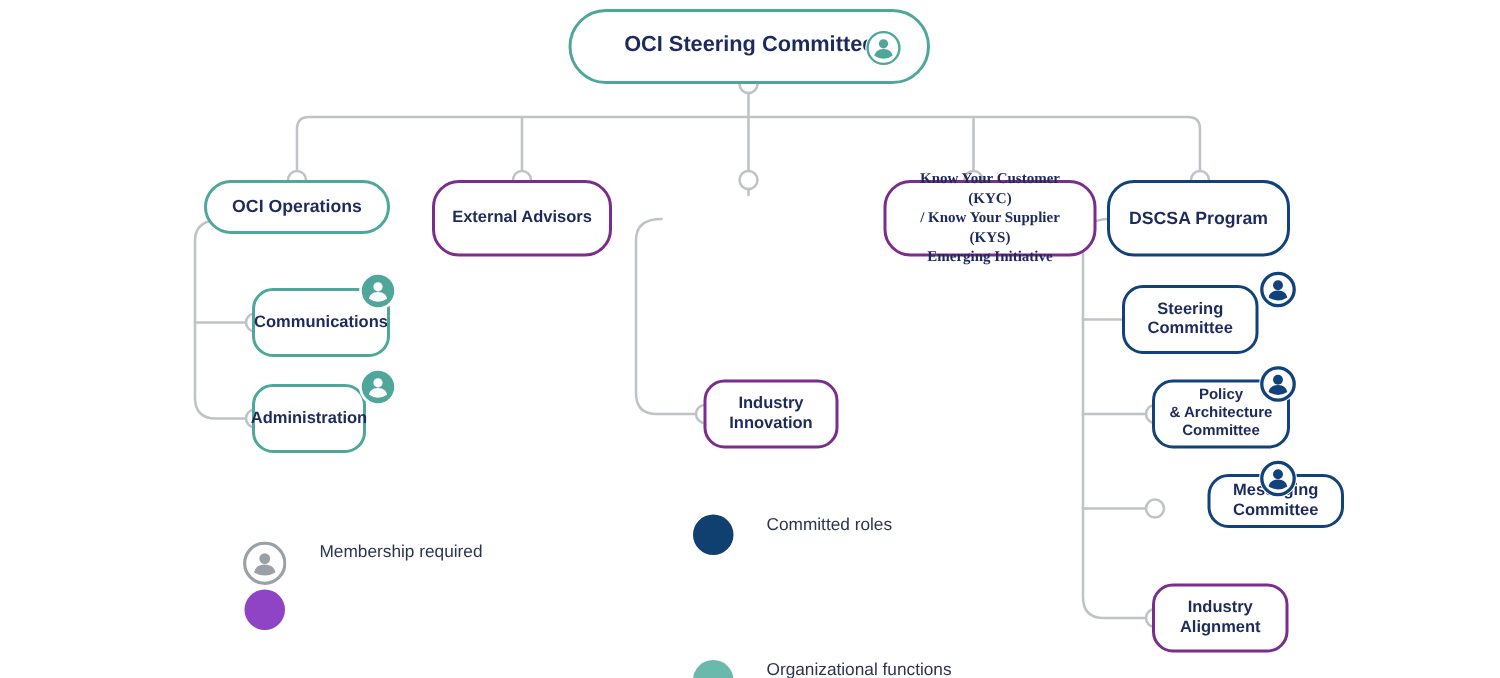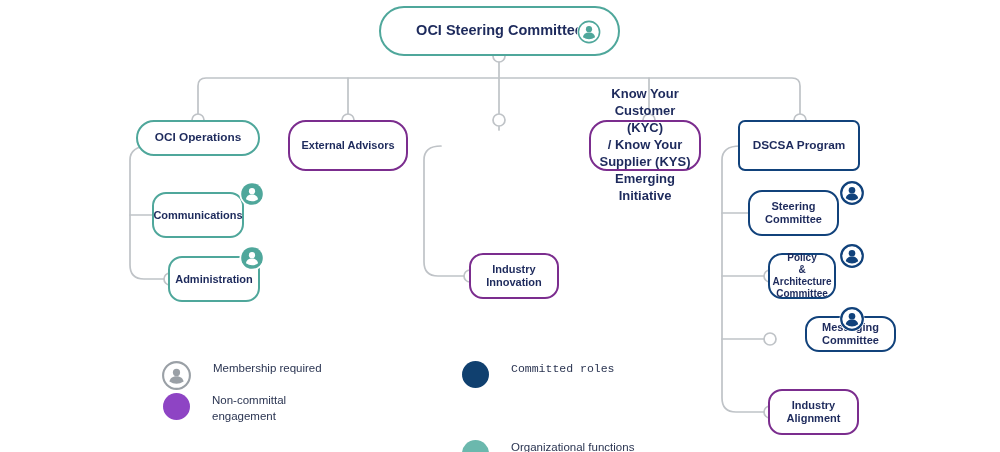--- a/index.html
+++ b/index.html
@@ -136,41 +136,41 @@
 
   <div class="node" style="left:136px; top:120px; width:124px; height:36px; border-width:2px; border-color:#4FA79B; border-radius:18px; font-size:11.8px;">
     <span class="node-label">OCI Operations</span>
   </div>
 
   <div class="node" style="left:288px; top:120px; width:120px; height:51px; border-width:2px; border-color:#7B2D8E; border-radius:18px; font-size:11px;">
     <span class="node-label">External Advisors</span>
   </div>
 
 
-  <div class="node" style="left:589px; top:120px; width:112px; height:51px; border-width:2px; border-color:#7B2D8E; border-radius:18px; font-size:13px; line-height:1.3;">
+  <div class="node" style="left:589px; top:120px; width:142px; height:51px; border-width:2px; border-color:#7B2D8E; border-radius:18px; font-size:10px; line-height:1.3;font-family:Liberation Serif, serif;">
     <span class="node-label">Know Your Customer (KYC)
 / Know Your Supplier (KYS)
 Emerging Initiative</span>
   </div>
 
-  <div class="node" style="left:738px; top:120px; width:122px; height:51px; border-width:2px; border-color:#11427B; border-radius:7px; font-size:11.8px;">
+  <div class="node" style="left:738px; top:120px; width:122px; height:51px; border-width:2px; border-color:#11427B; border-radius:18px; font-size:11.8px;">
     <span class="node-label">DSCSA Program</span>
   </div>
 
-  <div class="node" style="left:152px; top:192px; width:92px; height:46px; border-width:2px; border-color:#4FA79B; border-radius:14px; font-size:11px;">
+  <div class="node" style="left:168px; top:192px; width:92px; height:46px; border-width:2px; border-color:#4FA79B; border-radius:14px; font-size:11px;">
     <span class="node-label">Communications</span>
   </div>
   <svg class="badge" style="left:239px; top:181px;" viewBox="0 0 26 26" xmlns="http://www.w3.org/2000/svg">
     <circle cx="13" cy="13" r="12.6" fill="#FFFFFF"></circle>
     <circle cx="13" cy="13" r="10.8" fill="#4FA79B"></circle>
     <circle cx="13" cy="10.2" r="3.1" fill="#FFFFFF"></circle>
     <path d="M13 13.6 c-3.7 0-5.6 2.1-6.1 4.6 a10.8 10.8 0 0 0 12.2 0 c-0.5-2.5-2.4-4.6-6.1-4.6 z" fill="#FFFFFF"></path>
   </svg>
 
-  <div class="node" style="left:168px; top:256px; width:92px; height:46px; border-width:2px; border-color:#4FA79B; border-radius:14px; font-size:11px;">
+  <div class="node" style="left:168px; top:256px; width:76px; height:46px; border-width:2px; border-color:#4FA79B; border-radius:14px; font-size:11px;">
     <span class="node-label">Administration</span>
   </div>
   <svg class="badge" style="left:239px; top:245px;" viewBox="0 0 26 26" xmlns="http://www.w3.org/2000/svg">
     <circle cx="13" cy="13" r="12.6" fill="#FFFFFF"></circle>
     <circle cx="13" cy="13" r="10.8" fill="#4FA79B"></circle>
     <circle cx="13" cy="10.2" r="3.1" fill="#FFFFFF"></circle>
     <path d="M13 13.6 c-3.7 0-5.6 2.1-6.1 4.6 a10.8 10.8 0 0 0 12.2 0 c-0.5-2.5-2.4-4.6-6.1-4.6 z" fill="#FFFFFF"></path>
   </svg>
 
   <div class="node" style="left:469px; top:253px; width:90px; height:46px; border-width:2px; border-color:#7B2D8E; border-radius:14px; font-size:11px;">
@@ -182,21 +182,21 @@
     <span class="node-label">Steering
 Committee</span>
   </div>
   <svg class="badge" style="left:839px; top:180px;" viewBox="0 0 26 26" xmlns="http://www.w3.org/2000/svg">
     <circle cx="13" cy="13" r="12.6" fill="#FFFFFF"></circle>
     <circle cx="13" cy="13" r="10.8" fill="none" stroke="#11427B" stroke-width="2.2"></circle>
     <circle cx="13" cy="10.2" r="3.3" fill="#11427B"></circle>
     <path d="M13 13.6 c-3.8 0-5.7 2.1-6.2 4.7 a10.8 10.8 0 0 0 12.4 0 c-0.5-2.6-2.4-4.7-6.2-4.7 z" fill="#11427B"></path>
   </svg>
 
-  <div class="node" style="left:768px; top:253px; width:68px; height:46px; border-width:2px; border-color:#11427B; border-radius:14px; font-size:10px;">
+  <div class="node" style="left:768px; top:253px; width:92px; height:46px; border-width:2px; border-color:#11427B; border-radius:14px; font-size:10px;">
     <span class="node-label">Policy
 &amp; Architecture
 Committee</span>
   </div>
   <svg class="badge" style="left:839px; top:243px;" viewBox="0 0 26 26" xmlns="http://www.w3.org/2000/svg">
     <circle cx="13" cy="13" r="12.6" fill="#FFFFFF"></circle>
     <circle cx="13" cy="13" r="10.8" fill="none" stroke="#11427B" stroke-width="2.2"></circle>
     <circle cx="13" cy="10.2" r="3.3" fill="#11427B"></circle>
     <path d="M13 13.6 c-3.8 0-5.7 2.1-6.2 4.7 a10.8 10.8 0 0 0 12.4 0 c-0.5-2.6-2.4-4.7-6.2-4.7 z" fill="#11427B"></path>
   </svg>
@@ -221,25 +221,23 @@
     <svg class="legend-icon" viewBox="0 0 29 29" xmlns="http://www.w3.org/2000/svg">
       <circle cx="14.5" cy="14.5" r="13.4" fill="none" stroke="#9AA0A6" stroke-width="2.1"></circle>
       <circle cx="14.5" cy="11.4" r="3.6" fill="#9AA0A6"></circle>
       <path d="M14.5 15.3 c-4.3 0-6.5 2.4-7.1 5.3 a13.4 13.4 0 0 0 14.2 0 c-0.6-2.9-2.8-5.3-7.1-5.3 z" fill="#9AA0A6"></path>
     </svg>
     <span class="legend-text">Membership required</span>
   </div>
 
   <div class="legend-row" style="left:163px; top:393px;">
     <span class="legend-swatch" style="background:#8E44C4;"></span>
-    <span class="legend-text">Non-committal
-engagement</span>
-  </div>
-
-  <div class="legend-row" style="left:462px; top:361px;font-family:Liberation Mono, monospace;">
+  </div>
+
+  <div class="legend-row" style="left:462px; top:343px;">
     <span class="legend-swatch" style="background:#10406F;"></span>
     <span class="legend-text">Committed roles</span>
   </div>
 
   <div class="legend-row" style="left:462px; top:396px;margin-top:44px;">
     <span class="legend-swatch" style="background:#6BB8AD;"></span>
     <span class="legend-text">Organizational functions</span>
   </div>
 
 </div>

